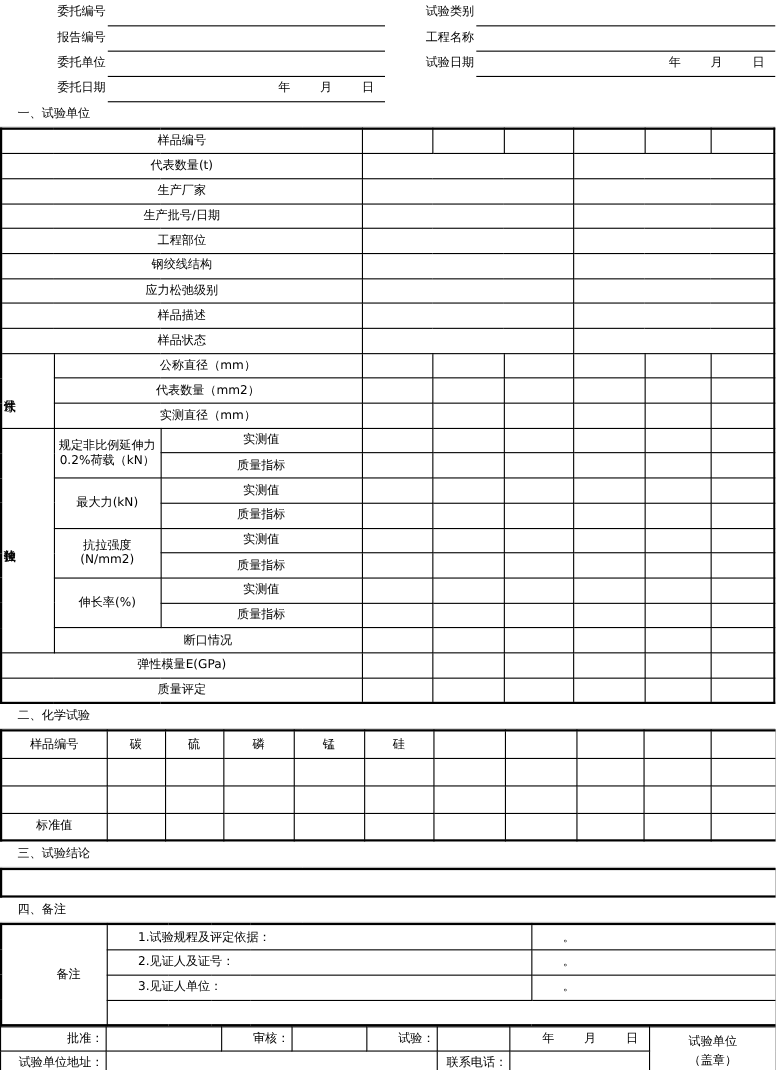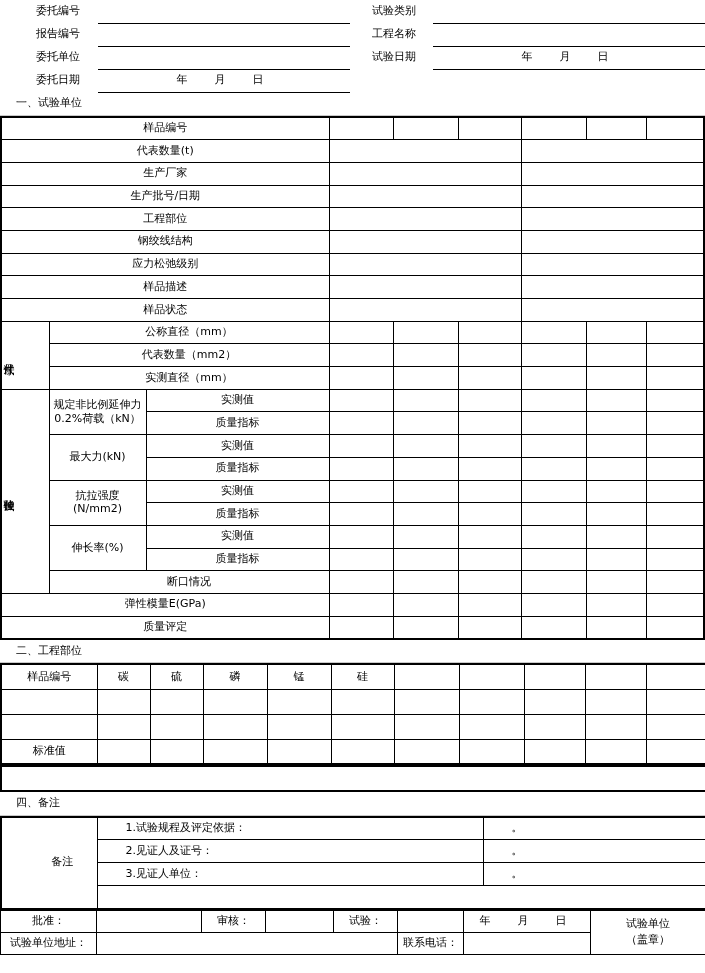--- a/index.html
+++ b/index.html
@@ -20,21 +20,21 @@
     vertical-align:middle;
     text-align:center;
     font-size:11px;
     line-height:1.15;
     height:22px;
     box-sizing:border-box;
   }
 
   
   .hdr{width:705px;margin:0;}
-  .hdr td{height:23px;}
+  .hdr td{height:23px;text-align:right;}
   .lbl{text-align:center;white-space:nowrap;}
   .nb{border:none;}
   .bb{border-bottom:1px solid #000;}
 
   
   .seccap{
     height:21px;
   }
   .seccap .cap{
     border:none;
@@ -66,21 +66,21 @@
   .concl td{height:25px;}
 
   .remark{width:705px;}
   .remark td{height:23px;padding-left:28px;}
   .rlbl{text-align:left;padding-left:3px;white-space:nowrap;}
   .uline{border-bottom:1px solid #000 !important;}
   .circ{text-align:left;padding-left:3px;}
 
   .foot{width:705px;}
   .foot td{height:22px;}
-  .ftl{text-align:center;white-space:nowrap;}
+  .ftl{text-align:right;white-space:nowrap;}
 
   .dategroup{letter-spacing:8px;}
 </style>
 </head>
 <body>
 
 <div class="page">
 
   <table class="hdr">
     <colgroup>
@@ -350,21 +350,21 @@
     </tbody>
   </table>
 
   <table class="hdr">
     <colgroup>
         <col style="width:275px">
         <col style="width:430px">
       </colgroup>
     <tbody>
       <tr class="seccap">
-        <td class="cap">二、工程部位</td>
+        <td class="cap">二、化学试验</td>
         <td class="capfill"></td>
       </tr>
     </tbody>
   </table>
 
   <table class="chem thick">
     <colgroup>
       <col style="width:96px">
         <col style="width:53px">
         <col style="width:53px">
@@ -426,20 +426,32 @@
           <td></td>
         <td></td>
           <td></td>
         <td></td>
           <td></td>
         <td></td>
       </tr>
     </tbody>
   </table>
 
+  <table class="hdr">
+    <colgroup>
+        <col style="width:275px">
+        <col style="width:430px">
+      </colgroup>
+    <tbody>
+      <tr class="seccap">
+        <td class="cap">三、试验结论</td>
+        <td class="capfill"></td>
+      </tr>
+    </tbody>
+  </table>
 
   <table class="concl thick">
     <colgroup>
         <col style="width:705px">
       </colgroup>
     <tbody>
       <tr>
         <td></td>
       </tr>
     </tbody>

